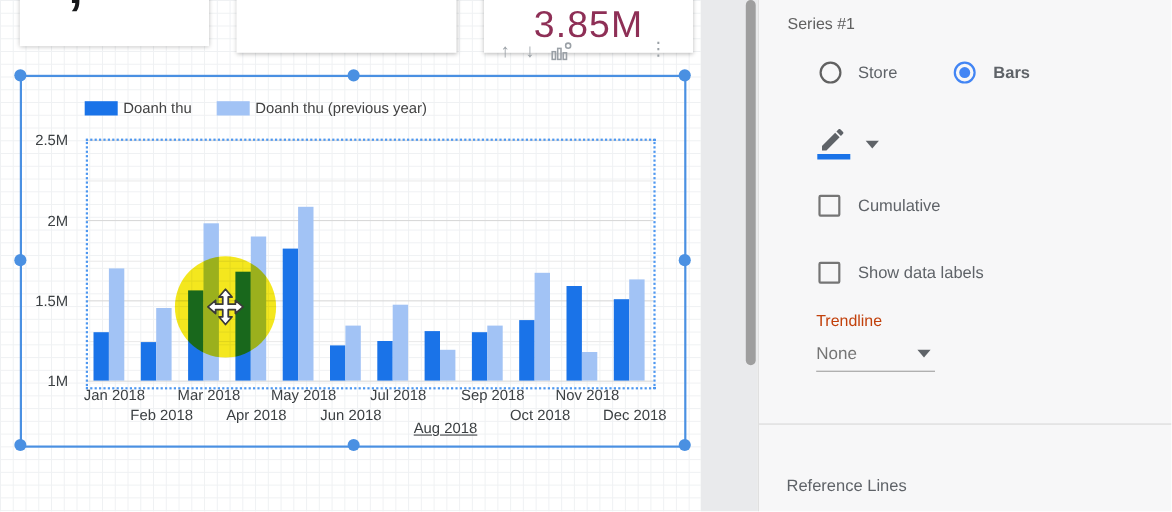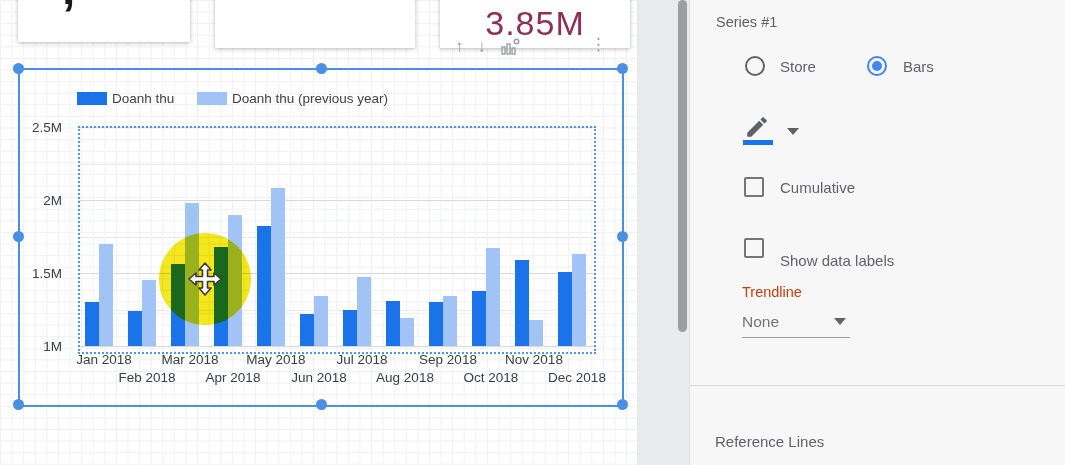--- a/index.html
+++ b/index.html
@@ -140,21 +140,21 @@
         <div class="bar" style="left: 572px; top: 254.02px; height: 91.98px; background: rgb(162, 195, 245);"></div>
       </div>
     <div id="xlabels">
         <div class="x-label" style="left: 61px; top: 352px;">Jan 2018</div>
         <div class="x-label" style="left: 104px; top: 370px;">Feb 2018</div>
         <div class="x-label" style="left: 147px; top: 352px;">Mar 2018</div>
         <div class="x-label" style="left: 190px; top: 370px;">Apr 2018</div>
         <div class="x-label" style="left: 233px; top: 352px;">May 2018</div>
         <div class="x-label" style="left: 276px; top: 370px;">Jun 2018</div>
         <div class="x-label" style="left: 319px; top: 352px;">Jul 2018</div>
-        <div class="x-label" style="left: 362px; top: 370px;">Aug 2018</div>
+        <div class="x-label" style="left: 362px; top: 382px; text-decoration: underline;">Aug 2018</div>
         <div class="x-label" style="left: 405px; top: 352px;">Sep 2018</div>
         <div class="x-label" style="left: 448px; top: 370px;">Oct 2018</div>
         <div class="x-label" style="left: 491px; top: 352px;">Nov 2018</div>
         <div class="x-label" style="left: 534px; top: 370px;">Dec 2018</div>
       </div>
   </div>
 
   <div class="hl-circle"></div>
   <svg class="move-cursor" width="40" height="40" viewBox="0 0 40 40">
     <path d="M20 4 L26 11 L22.5 11 L22.5 17.5 L29 17.5 L29 14 L36 20 L29 26 L29 22.5 L22.5 22.5 L22.5 29 L26 29 L20 36 L14 29 L17.5 29 L17.5 22.5 L11 22.5 L11 26 L4 20 L11 14 L11 17.5 L17.5 17.5 L17.5 11 L14 11 Z" fill="#ffffff" stroke="#3a3a3a" stroke-width="1.6" stroke-linejoin="round"></path>
@@ -177,33 +177,33 @@
 <div class="panel">
   <div class="panel-label" style="left:26px;top:14px;position:absolute;">Series #1</div>
 </div>
 
 <div class="radio" style="left:745px;top:56px;"></div>
 <div class="opt-label" style="left:780px;top:58px;">Store</div>
 
 <div class="radio selected" style="left:867px;top:56px;">
     <span class="dot"></span>
   </div>
-<div class="opt-label" style="left:903px;top:58px;">Bars</div>
+<div class="opt-label" style="left:903px;top:58px;font-weight:bold;">Bars</div>
 
 <svg style="position:absolute;left:744px;top:114px;" width="26" height="26" viewBox="0 0 24 24">
   <path d="M3 17.25V21h3.75L17.81 9.94l-3.75-3.75L3 17.25zM20.71 7.04c.39-.39.39-1.02 0-1.41l-2.34-2.34c-.39-.39-1.02-.39-1.41 0l-1.83 1.83 3.75 3.75 1.83-1.83z" fill="#5f6368"></path>
 </svg>
 <div class="color-bar"></div>
 <div class="caret" style="left:787px;top:128px;"></div>
 
 <div class="checkbox" style="left:744px;top:177px;"></div>
 <div class="opt-label" style="left:780px;top:179px;">Cumulative</div>
 
 <div class="checkbox" style="left:744px;top:238px;"></div>
-<div class="opt-label" style="left:780px;top:252px;">Show data labels</div>
+<div class="opt-label" style="left:780px;top:240px;">Show data labels</div>
 
 <div class="panel-label" style="left:742px;top:284px;position:absolute;color:#c2410c;">Trendline</div>
 <div class="opt-label" style="left:742px;top:313px;font-size:15.5px;color:#757575;">None</div>
 <div class="caret" style="left:834px;top:318px;"></div>
 <div class="dd-underline"></div>
 
 <div class="divider"></div>
 <div class="opt-label" style="left:715px;top:433px;">Reference Lines</div>
 
 </body></html>

